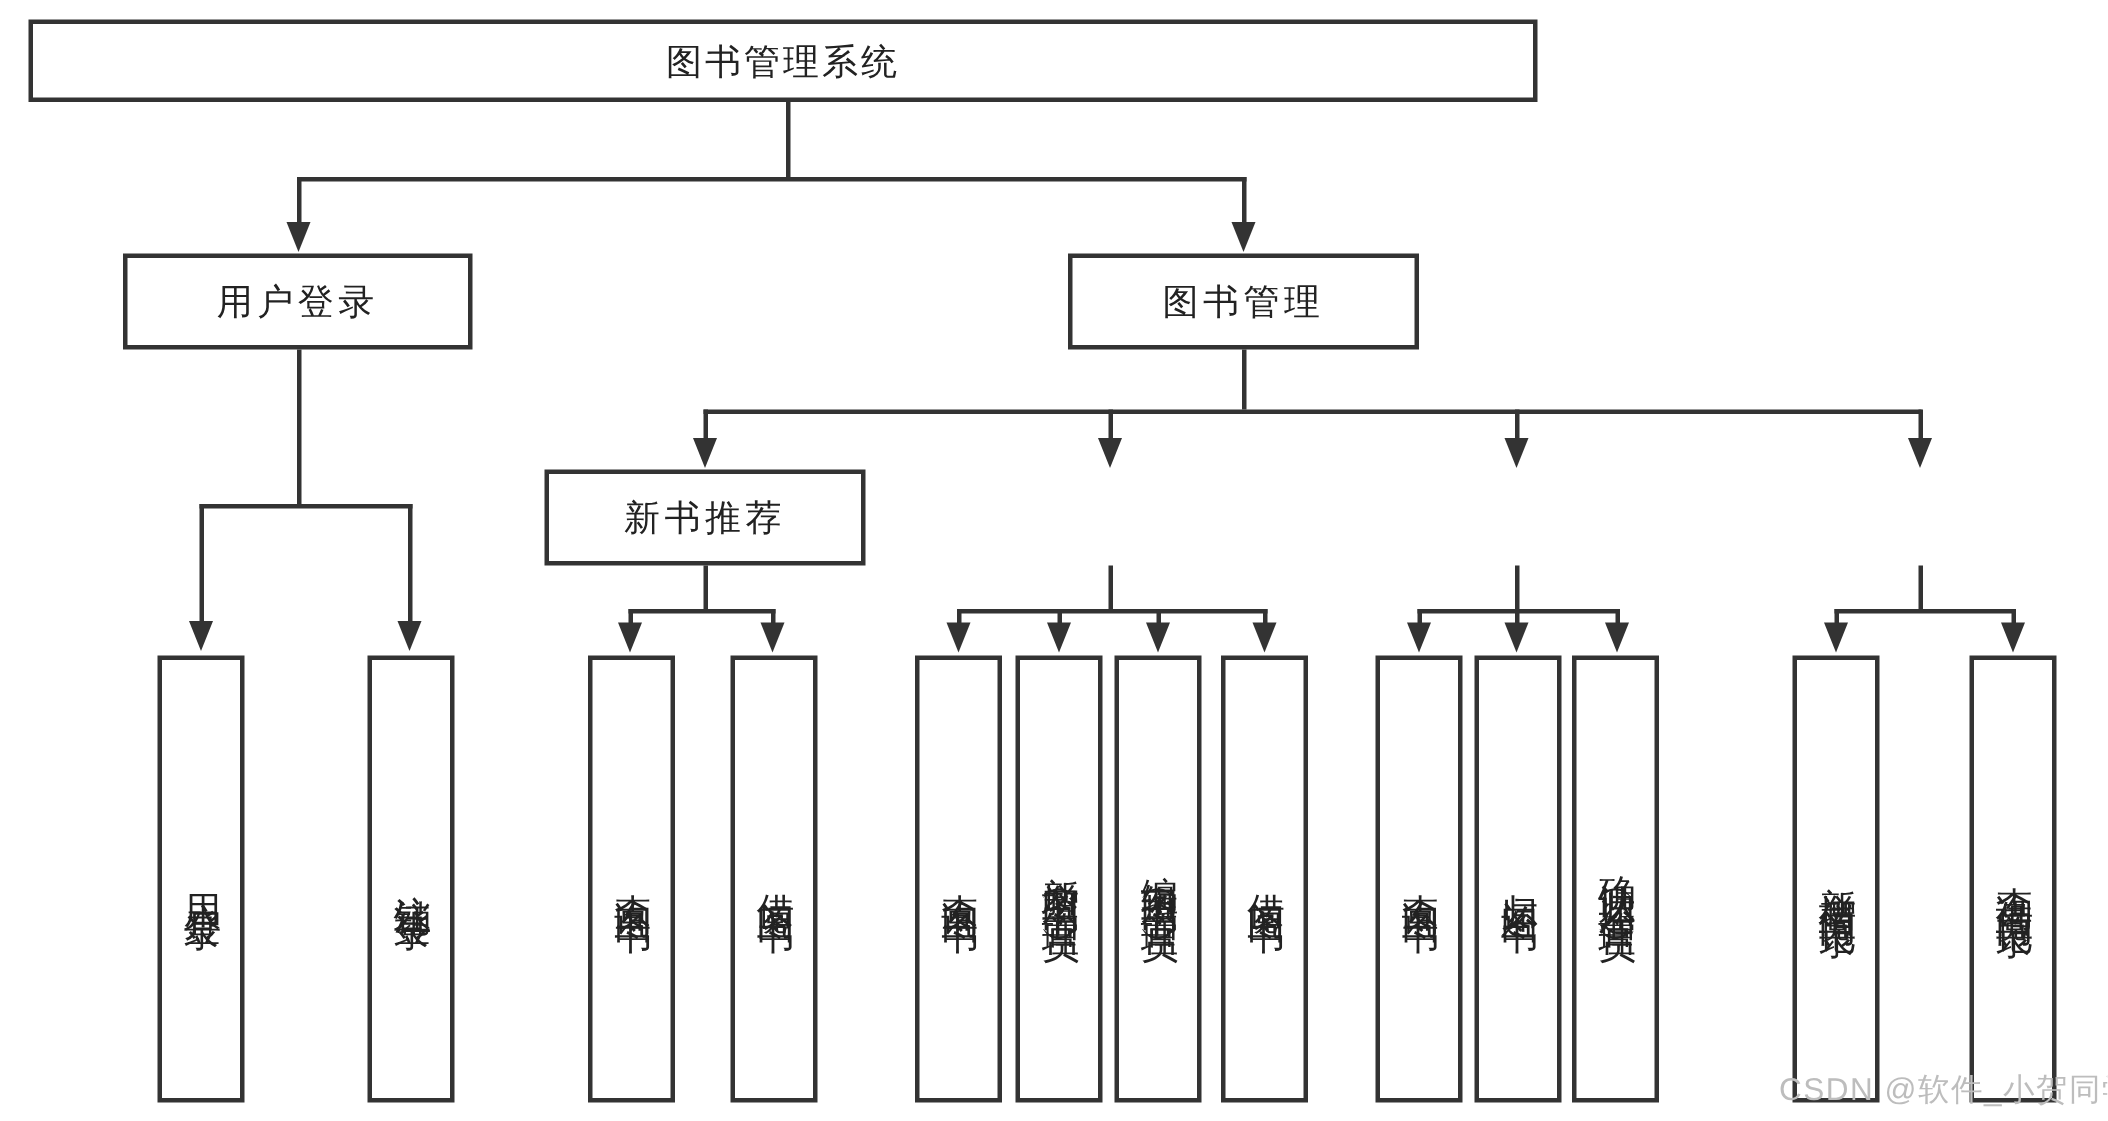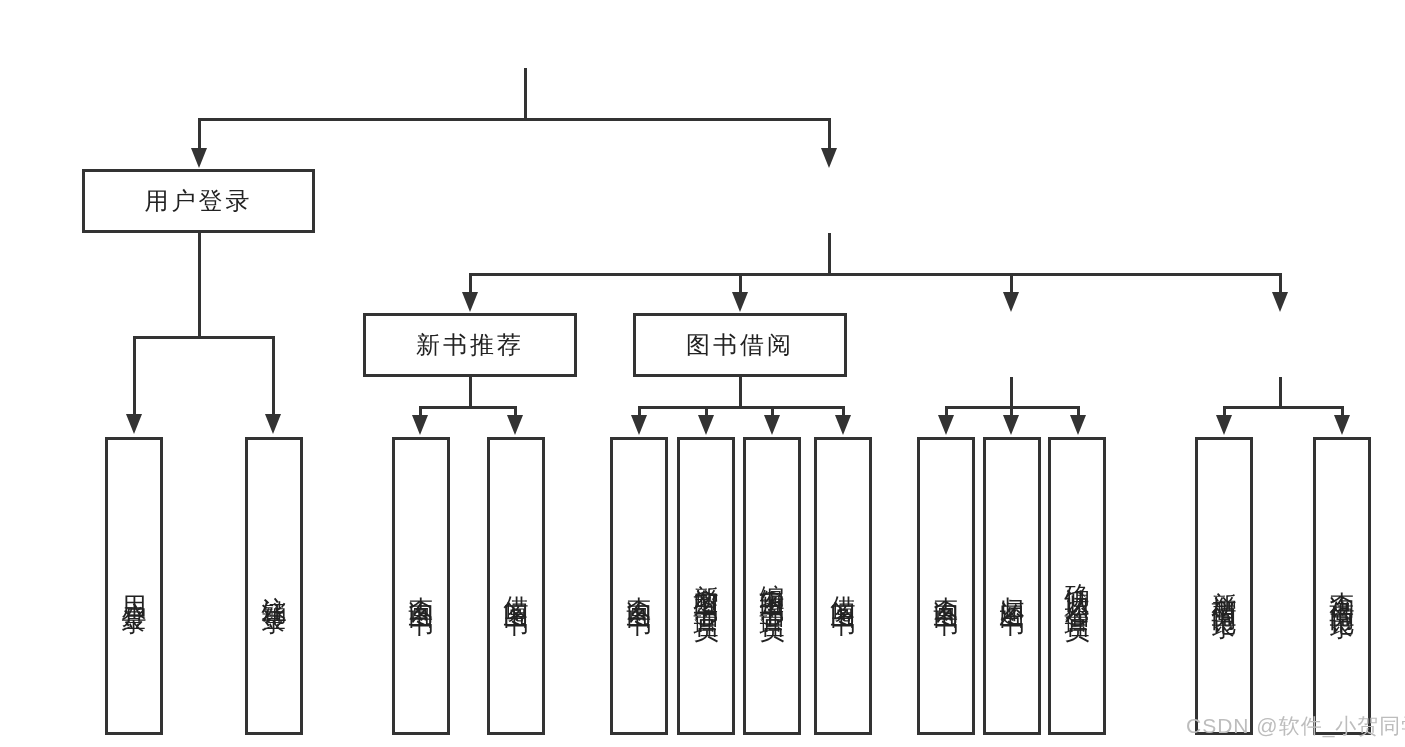--- a/index.html
+++ b/index.html
@@ -75,30 +75,33 @@
   #watermark{
     position:absolute;left:1186px;top:712px;font-size:21px;color:#bdbdbd;
     letter-spacing:1px;white-space:nowrap;z-index:10;
   }
 </style>
 </head>
 <body>
 
 <div id="stage">
 
+  <div class="box root" id="root-box">
+    <span>图书管理系统</span>
+  </div>
 
   <div class="box hnode" id="l2-user">
     <span>用户登录</span>
   </div>
+  <div class="box hnode" id="l2-book">
+    <span>图书管理</span>
+  </div>
 
   <div class="box hnode" id="l3-recommend">
     <span>新书推荐</span>
-  </div>
-  <div class="box hnode" id="l3-borrow">
-    <span>图书借阅</span>
   </div>
 
   <div class="box leaf" id="leaf-1">
     <span class="vtext">用户登录</span>
   </div>
   <div class="box leaf" id="leaf-2">
     <span class="vtext">注销登录</span>
   </div>
   <div class="box leaf" id="leaf-3">
     <span class="vtext">查询图书</span>

